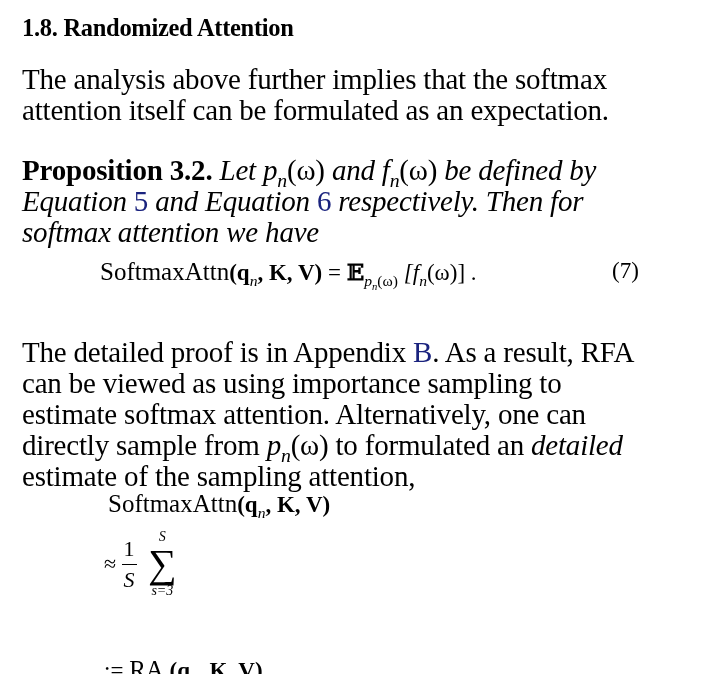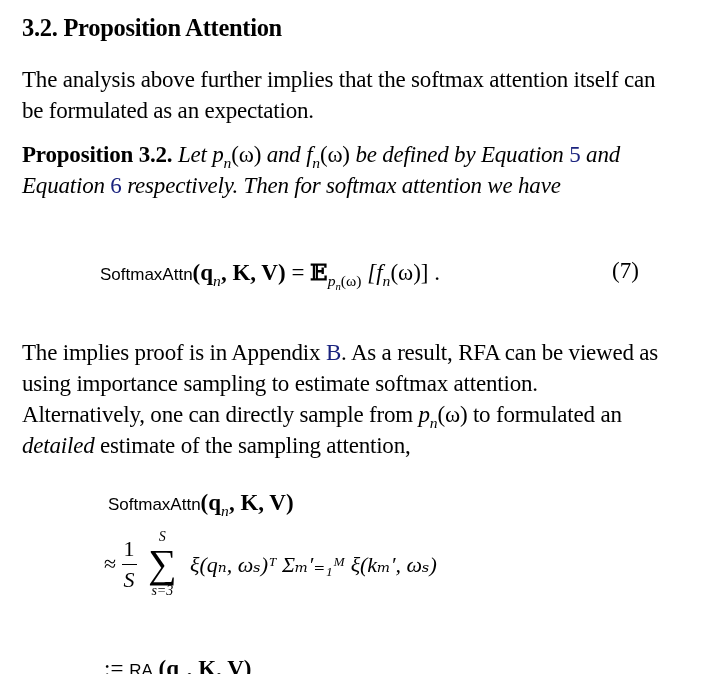--- a/index.html
+++ b/index.html
@@ -1,45 +1,45 @@
 <!DOCTYPE html>
 <html><head>
 <meta charset="utf-8">
 <style>
   html, body { margin:0; padding:0; background:#ffffff; }
   body { width:708px; height:674px; overflow:hidden; position:relative; color:#000; }
   .serif { font-family: "Liberation Serif", "DejaVu Serif", serif; }
   .heading { position:absolute; left:22px; top:14px; font-size:24.5px; font-weight:bold; letter-spacing:-0.3px; }
-  .para { position:absolute; left:22px; font-size:23px; line-height:31px; letter-spacing:-0.2px; width:640px; }
+  .para { position:absolute; left:22px; font-size:29px; line-height:31px; letter-spacing:-0.2px; width:640px; }
   .p1 { top:64px; }
-  .prop { top:139px; }
+  .prop { top:155px; }
   .p2 { top:337px; }
   .link { color:#1a237e; }
   i, .it { font-style:italic; }
   .mi { font-family:"Liberation Serif", "DejaVu Serif", serif; font-style:italic; }
   .bold { font-weight:bold; }
   sub, sup { font-size:0.68em; line-height:0; }
   .eq7 { position:absolute; left:100px; top:258px; font-size:23px; white-space:nowrap; }
   .eqnum { position:absolute; left:612px; top:258px; font-size:23px; }
-  .opname { font-family:Liberation Sans, sans-serif; font-size:17px; }
+  .opname { font-family:Liberation Serif, serif; font-size:25px; }
   .bb { font-family:"DejaVu Serif", serif; font-weight:bold; }
   .row { position:absolute; white-space:nowrap; }
   .frac { display:inline-block; vertical-align:middle; text-align:center; }
   .frac .num { display:block; border-bottom:1.3px solid #000; padding:0 2px 2px; }
   .frac .den { display:block; padding:2px 2px 0; }
   .bigsum { display:inline-block; vertical-align:middle; text-align:center; line-height:1; margin:0 6px; }
   .bigsum .lim { font-size:14px; font-style:italic; font-family:"Liberation Serif", serif; display:block; }
   .bigsum .sig { font-size:40px; display:block; line-height:40px; }
 </style>
 </head>
 <body>
 
 <div class="heading serif">
-  <span>3.2.</span>
-  <span>Proposition Attention</span>
+  <span>1.8.</span>
+  <span>Randomized Attention</span>
 </div>
 
 <div class="para p1 serif">The analysis above further implies that the softmax attention itself can be formulated as an expectation.</div>
 
 <div class="para prop serif">
   <span class="bold">Proposition 3.2.</span>
   <span class="it">
     <span>Let</span>
     <span class="mi"><span>p</span><sub>n</sub><span style="font-style:normal">(ω)</span></span>
     <span>and</span>
@@ -54,36 +54,36 @@
 
 <div class="eq7 serif">
   <span class="opname">SoftmaxAttn</span><span class="bold">(q</span><sub class="mi">n</sub><span class="bold">, K, V)</span>
   <span>=</span>
   <span class="bb">𝔼</span><sub><span class="mi">p</span><sub class="mi">n</sub><span>(ω)</span></sub>
   <span class="mi">[f</span><sub class="mi">n</sub><span>(ω)] .</span>
 </div>
 <div class="eqnum serif">(7)</div>
 
 <div class="para p2 serif">
-  <span>The implies proof is in Appendix</span>
+  <span>The detailed proof is in Appendix</span>
   <a class="link" style="text-decoration:none">B</a><span>. As a result, RFA can be viewed as using importance sampling to estimate softmax attention. Alternatively, one can directly sample from</span>
   <span class="mi"><span>p</span><sub>n</sub><span style="font-style:normal">(ω)</span></span>
   <span>to formulated an</span>
   <i>detailed</i>
   <span>estimate of the sampling attention,</span>
 </div>
 
 <div class="row serif" style="left:108px; top:490px; font-size:23px;">
   <span class="opname">SoftmaxAttn</span><span class="bold">(q</span><sub class="mi">n</sub><span class="bold">, K, V)</span>
 </div>
 
 <div class="row serif" style="left:104px; top:530px; font-size:22px;">
   <span style="vertical-align:middle">≈</span>
   <span class="frac"><span class="num">1</span><span class="den mi">S</span></span>
   <span class="bigsum"><span class="lim">S</span><span class="sig">∑</span><span class="lim">s=3</span></span>
-  <span class="frac"><span class="den mi">ξ(qₙ, ωₛ)ᵀ Σₘ′₌₁ᴹ ξ(kₘ′, ωₛ)</span></span>
+  <span class="frac"></span>
 </div>
 
 <div class="row serif" style="left:104px; top:656px; font-size:23px;text-align:right;">
   <span>:=</span>
   <span class="opname">RA</span>
   <span class="bold">(q</span><sub class="mi">n</sub><span class="bold">, K, V)</span>
 </div>
 
 </body></html>

